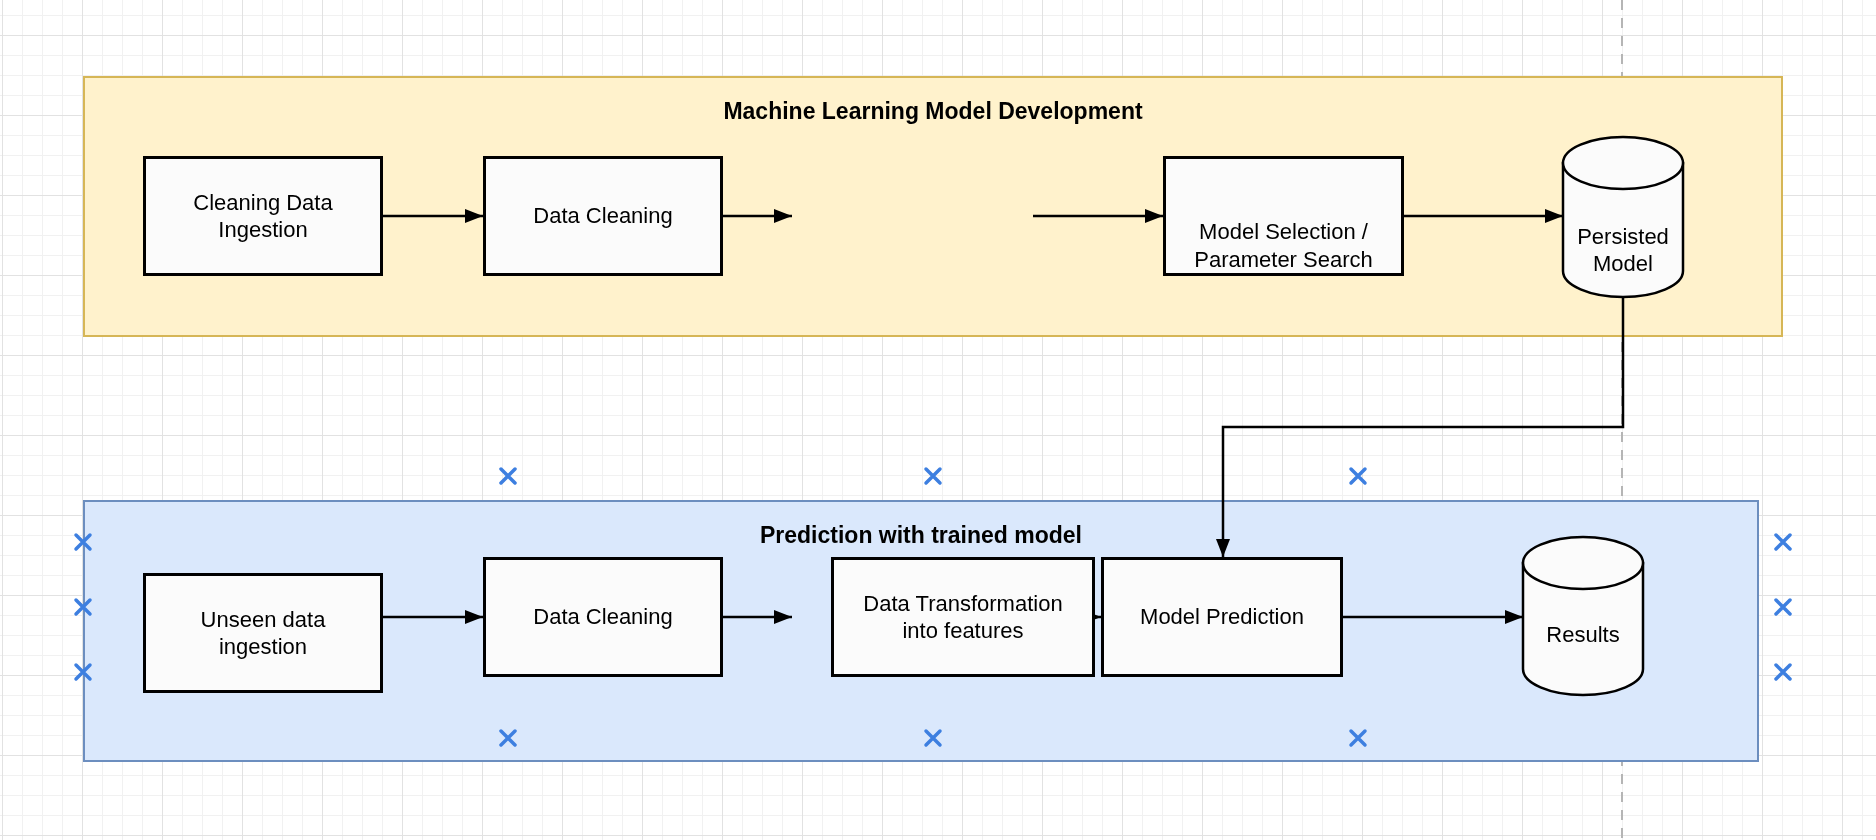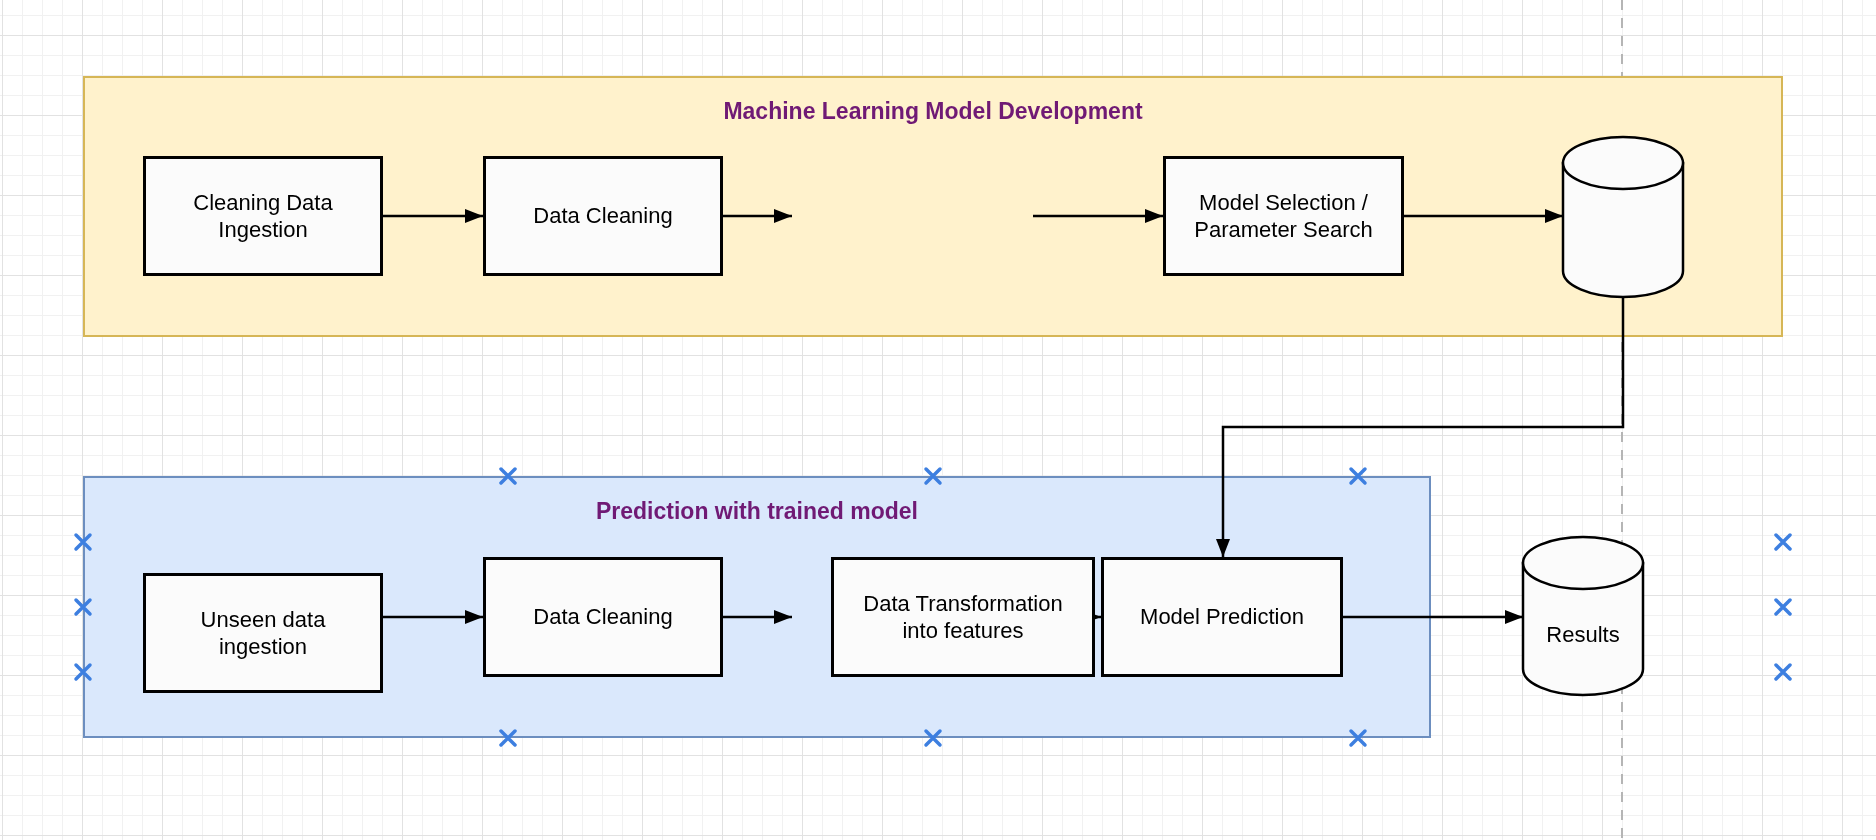--- a/index.html
+++ b/index.html
@@ -40,33 +40,33 @@
     box-sizing: border-box;
     z-index: 2;
   }
   .lane-ml {
     left: 83px; top: 76px;
     width: 1700px; height: 261px;
     background: #fff2cc;
     border: 2px solid #d6b656;
   }
   .lane-pred {
-    left: 83px; top: 476px;
-    width: 1348px; height: 262px;
+    left: 83px; top: 500px;
+    width: 1676px; height: 262px;
     background: #dae8fc;
     border: 2px solid #6c8ebf;
   }
   .lane-title {
     position: absolute;
     left: 0; top: 20px;
     width: 100%;
     text-align: center;
     font-size: 23px;
     font-weight: bold;
-    color: #701a75;
+    color: #000000;
   }
 
   
   .pbox {
     position: absolute;
     box-sizing: border-box;
     background: #fbfbfb;
     border: 3px solid #000;
     display: flex;
     align-items: center;
@@ -78,21 +78,21 @@
     font-size: 22px;
     line-height: 1.25;
     color: #000;
     white-space: pre-line;
   }
   .row-top    { top: 156px; height: 120px; }
   .row-bottom { top: 557px; height: 120px; }
   .b-training  { left: 143px;  width: 240px; }
   .b-cleaning1 { left: 483px;  width: 240px; }
   .b-feature   { left: 792px;  width: 241px; }
-  .b-modelsel  { left: 1163px; width: 241px; }
+  .b-modelsel  { left: 1163px; width: 241px; align-items: flex-end; }
   .b-unseen    { left: 143px;  width: 240px; margin-top: 16px; }
   .b-cleaning2 { left: 483px;  width: 240px; }
   .b-transform { left: 831px;  width: 264px; }
   .b-predict   { left: 1101px; width: 242px; }
 
   
   .cyl-label {
     position: absolute;
     display: flex;
     align-items: center;
@@ -189,17 +189,21 @@
     <span class="lbl">Data Cleaning</span>
   </div>
   <div class="pbox row-bottom b-transform">
     <span class="lbl">Data Transformation
 into features</span>
   </div>
   <div class="pbox row-bottom b-predict">
     <span class="lbl">Model Prediction</span>
   </div>
 
+  <div class="cyl-label cyl-label-persisted">
+    <span class="lbl">Persisted
+Model</span>
+  </div>
   <div class="cyl-label cyl-label-results">
     <span class="lbl">Results</span>
   </div>
 
 </div>
 
 </body></html>

